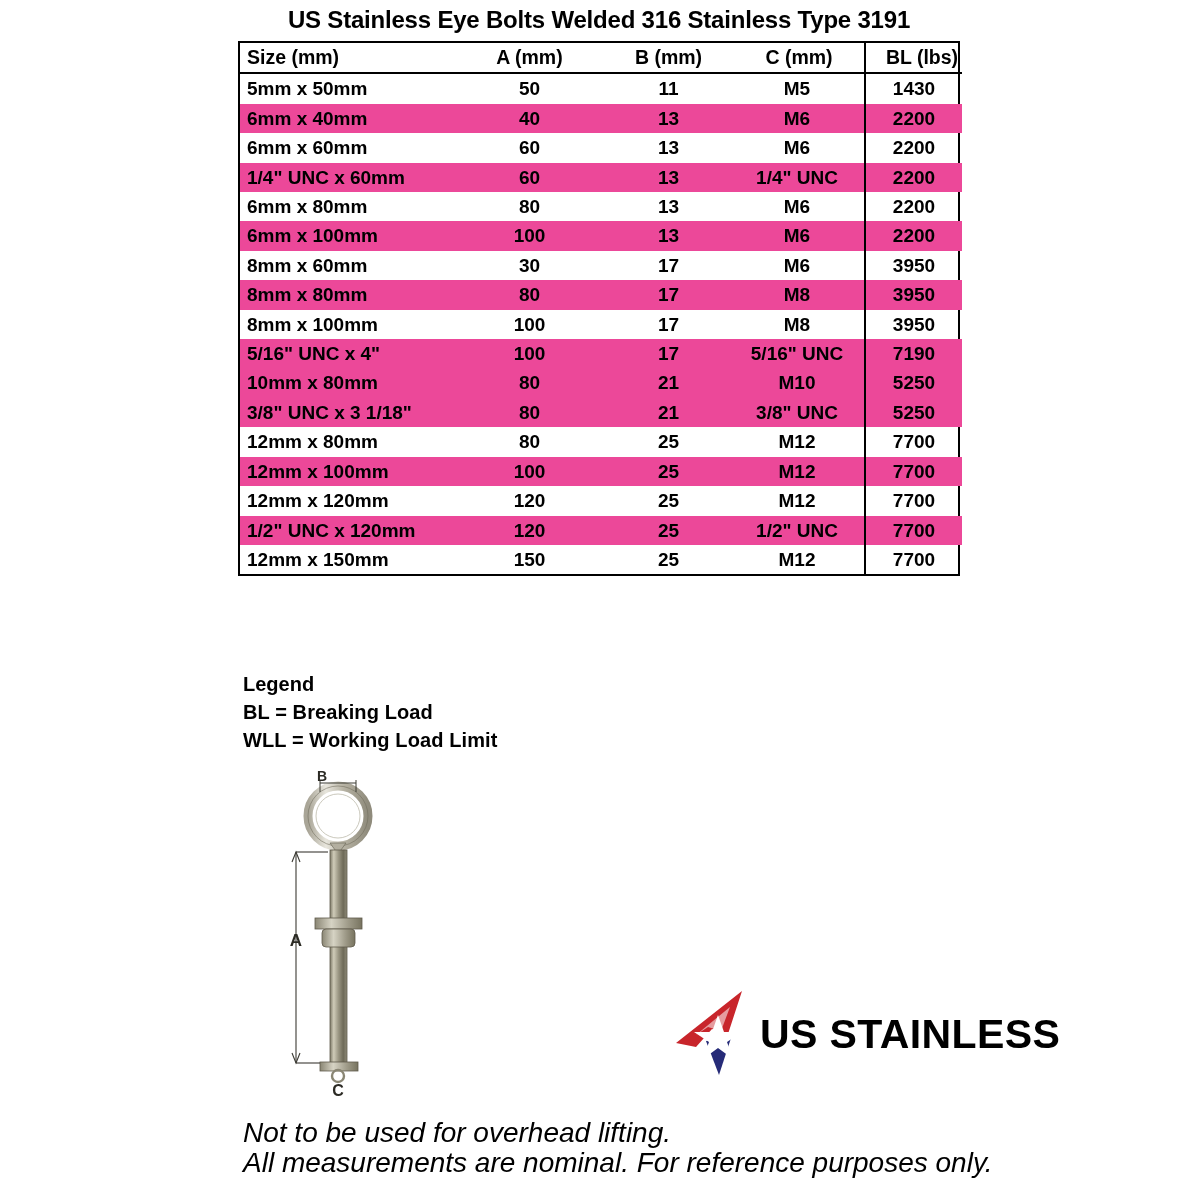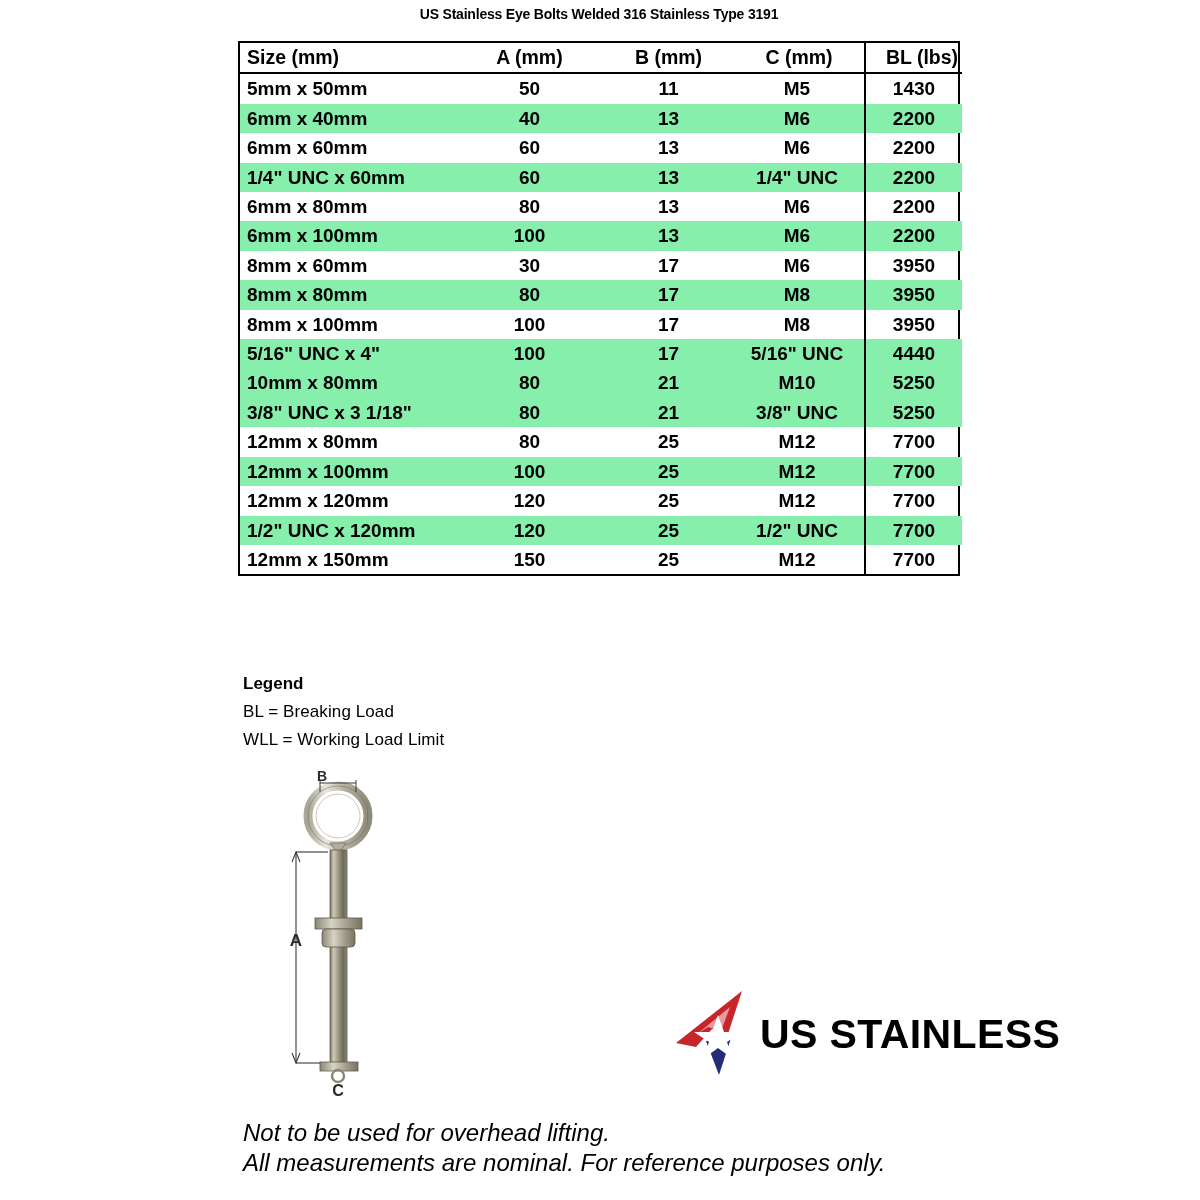--- a/index.html
+++ b/index.html
@@ -15,21 +15,21 @@
     color: #000000;
     overflow: hidden;
   }
 
   
   #spec-title {
     position: absolute;
     left: 238px;
     top: 6px;
     width: 722px;
-    font-size: 14px;
+    font-size: 24px;
     font-weight: bold;
     letter-spacing: -0.2px;
     white-space: nowrap;
     text-align: center;
   }
 
   
   #spec-table-wrap {
     position: absolute;
     left: 238px;
@@ -68,35 +68,35 @@
   table.spec th.h-b,
   table.spec th.h-c { text-align: center; }
   table.spec th.h-bl { text-align: center; border-left: 2.5px solid #000; padding-left: 16px; }
 
   table.spec td.d-size { text-align: left; padding-left: 7px; margin-left: 16px; }
   table.spec td.d-a,
   table.spec td.d-b { text-align: center; }
   table.spec td.d-c { text-align: center; padding-right: 4px; }
   table.spec td.d-bl { text-align: center; border-left: 2.5px solid #000; }
 
-  table.spec tbody tr.alt td { background: #86efac; }
+  table.spec tbody tr.alt td { background: #ec4899; }
 
   
   #legend {
     position: absolute;
     left: 243px;
     top: 670px;
-    font-size: 17px;
+    font-size: 20px;
   }
   #legend .legend-title {
     font-weight: bold;
     line-height: 28px;
   }
   #legend .legend-line {
-    font-weight: normal;
+    font-weight: bold;
     line-height: 28px;
     letter-spacing: 0.1px;
   }
 
   
   #eyebolt-diagram {
     position: absolute;
     left: 270px;
     top: 770px;
     width: 150px;
@@ -126,21 +126,21 @@
     font-weight: bold;
     letter-spacing: 0.4px;
     white-space: nowrap;
   }
 
   
   #footer {
     position: absolute;
     left: 243px;
     top: 1118px;
-    font-size: 24px;
+    font-size: 28px;
     font-style: italic;
     font-weight: normal;
   }
   #footer div { line-height: 30px; white-space: nowrap; }
 </style>
 </head>
 <body>
 
 <div id="spec-title">US Stainless Eye Bolts Welded 316 Stainless Type 3191</div>
 
@@ -224,21 +224,21 @@
           <td class="d-a">100</td>
           <td class="d-b">17</td>
           <td class="d-c">M8</td>
           <td class="d-bl">3950</td>
         </tr>
         <tr class="alt">
           <td class="d-size">5/16" UNC x 4"</td>
           <td class="d-a">100</td>
           <td class="d-b">17</td>
           <td class="d-c">5/16" UNC</td>
-          <td class="d-bl">4440</td>
+          <td class="d-bl">7190</td>
         </tr>
         <tr class="alt">
           <td class="d-size">10mm x 80mm</td>
           <td class="d-a">80</td>
           <td class="d-b">21</td>
           <td class="d-c">M10</td>
           <td class="d-bl">5250</td>
         </tr>
         <tr class="alt">
           <td class="d-size">3/8" UNC x 3 1/18"</td>

